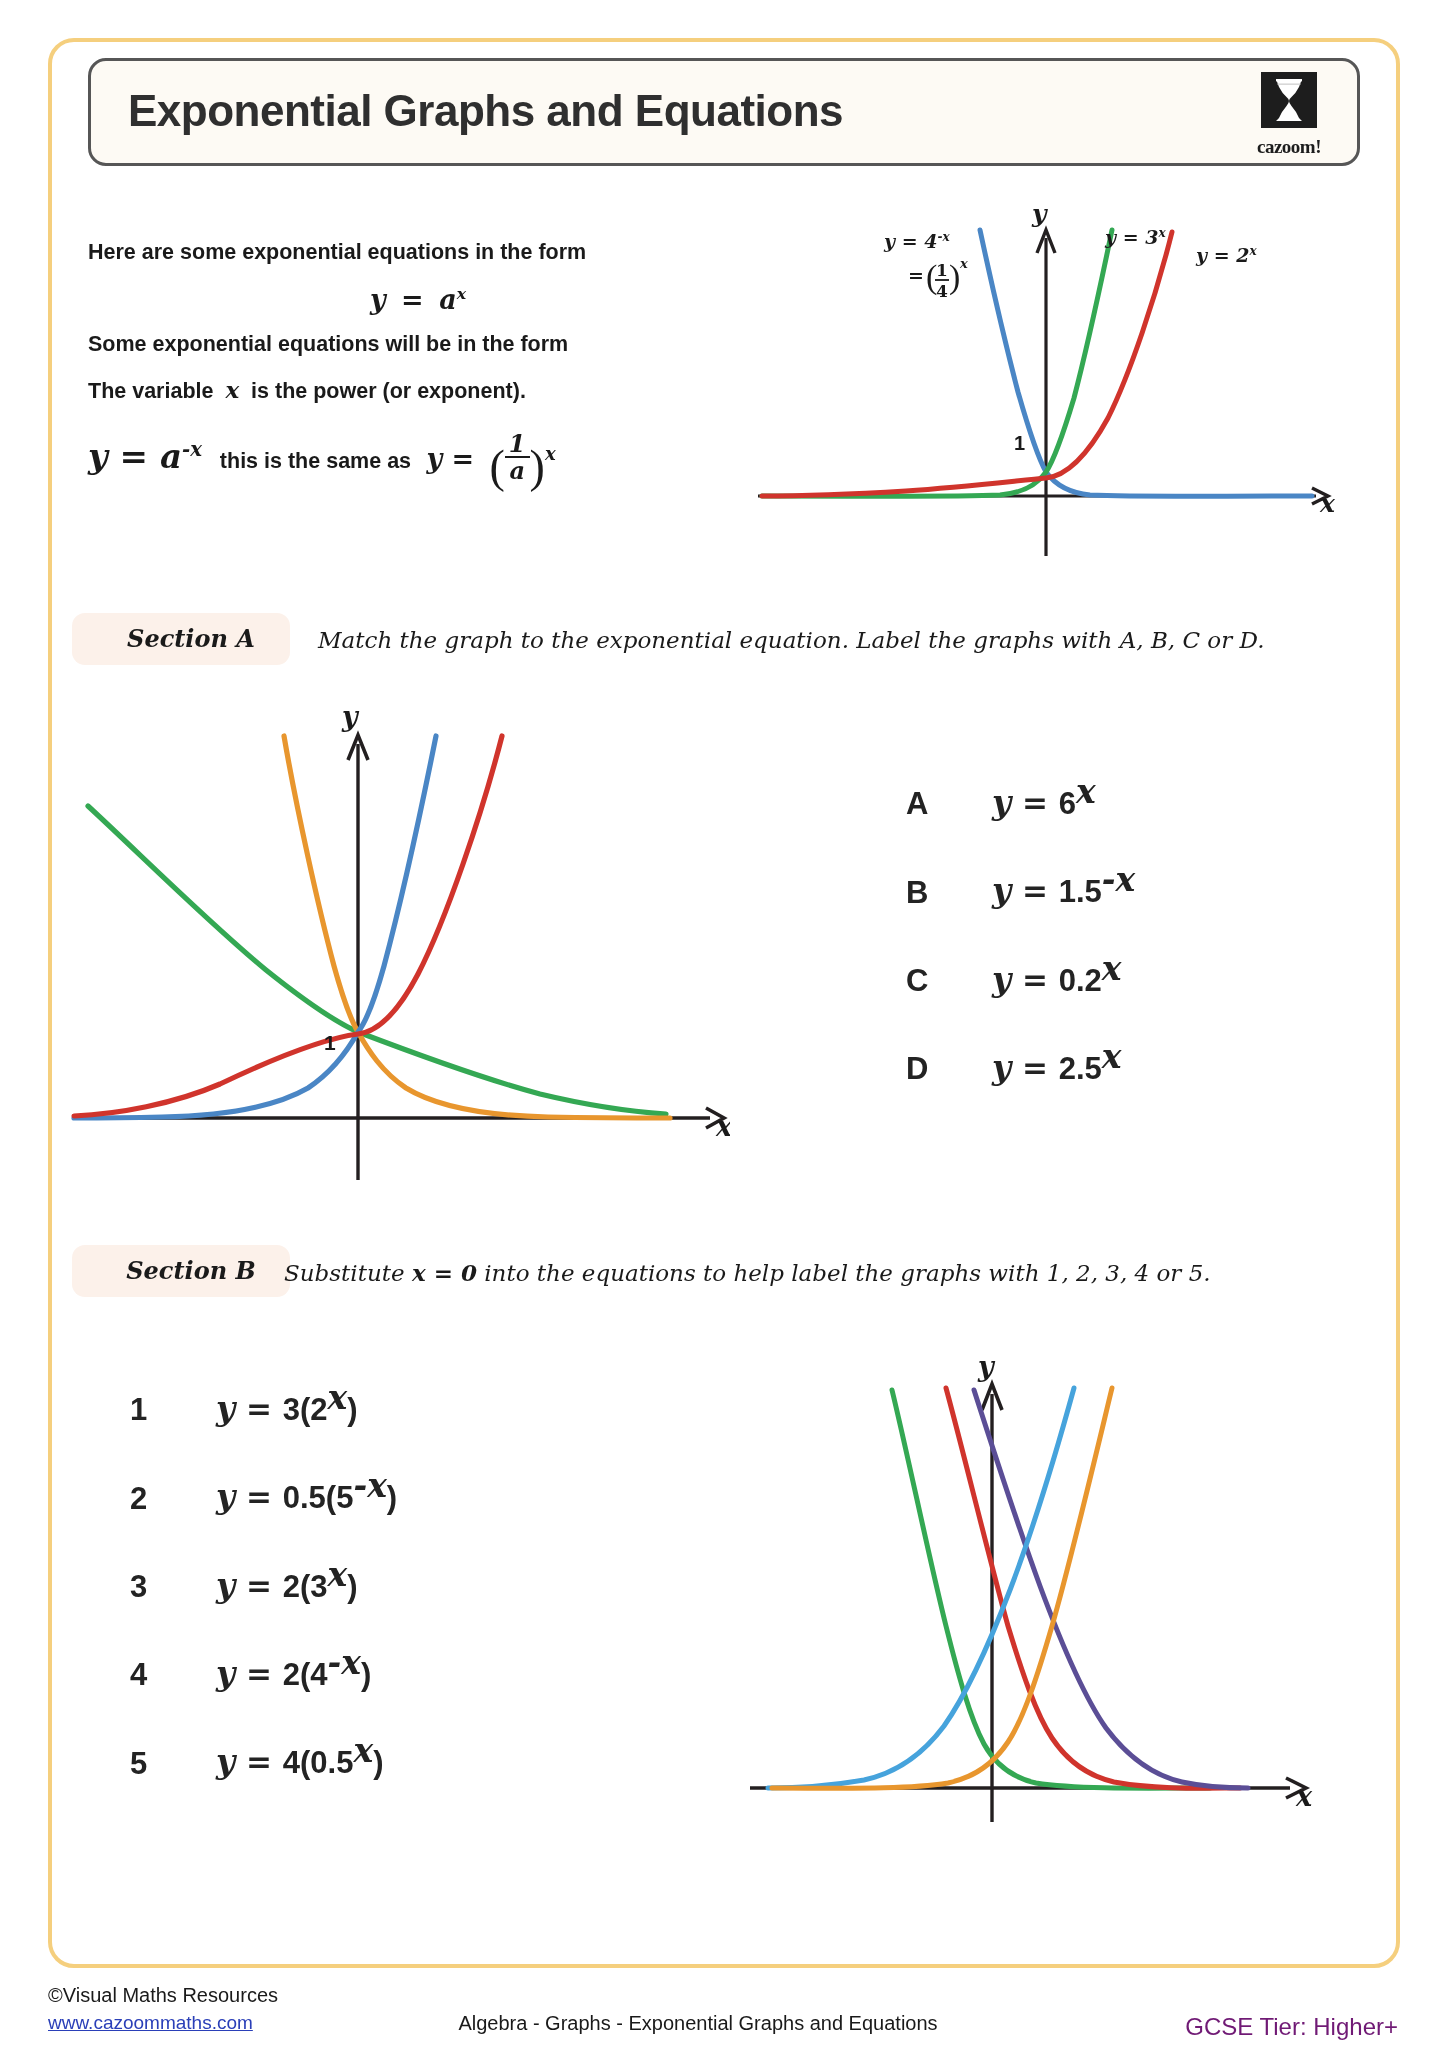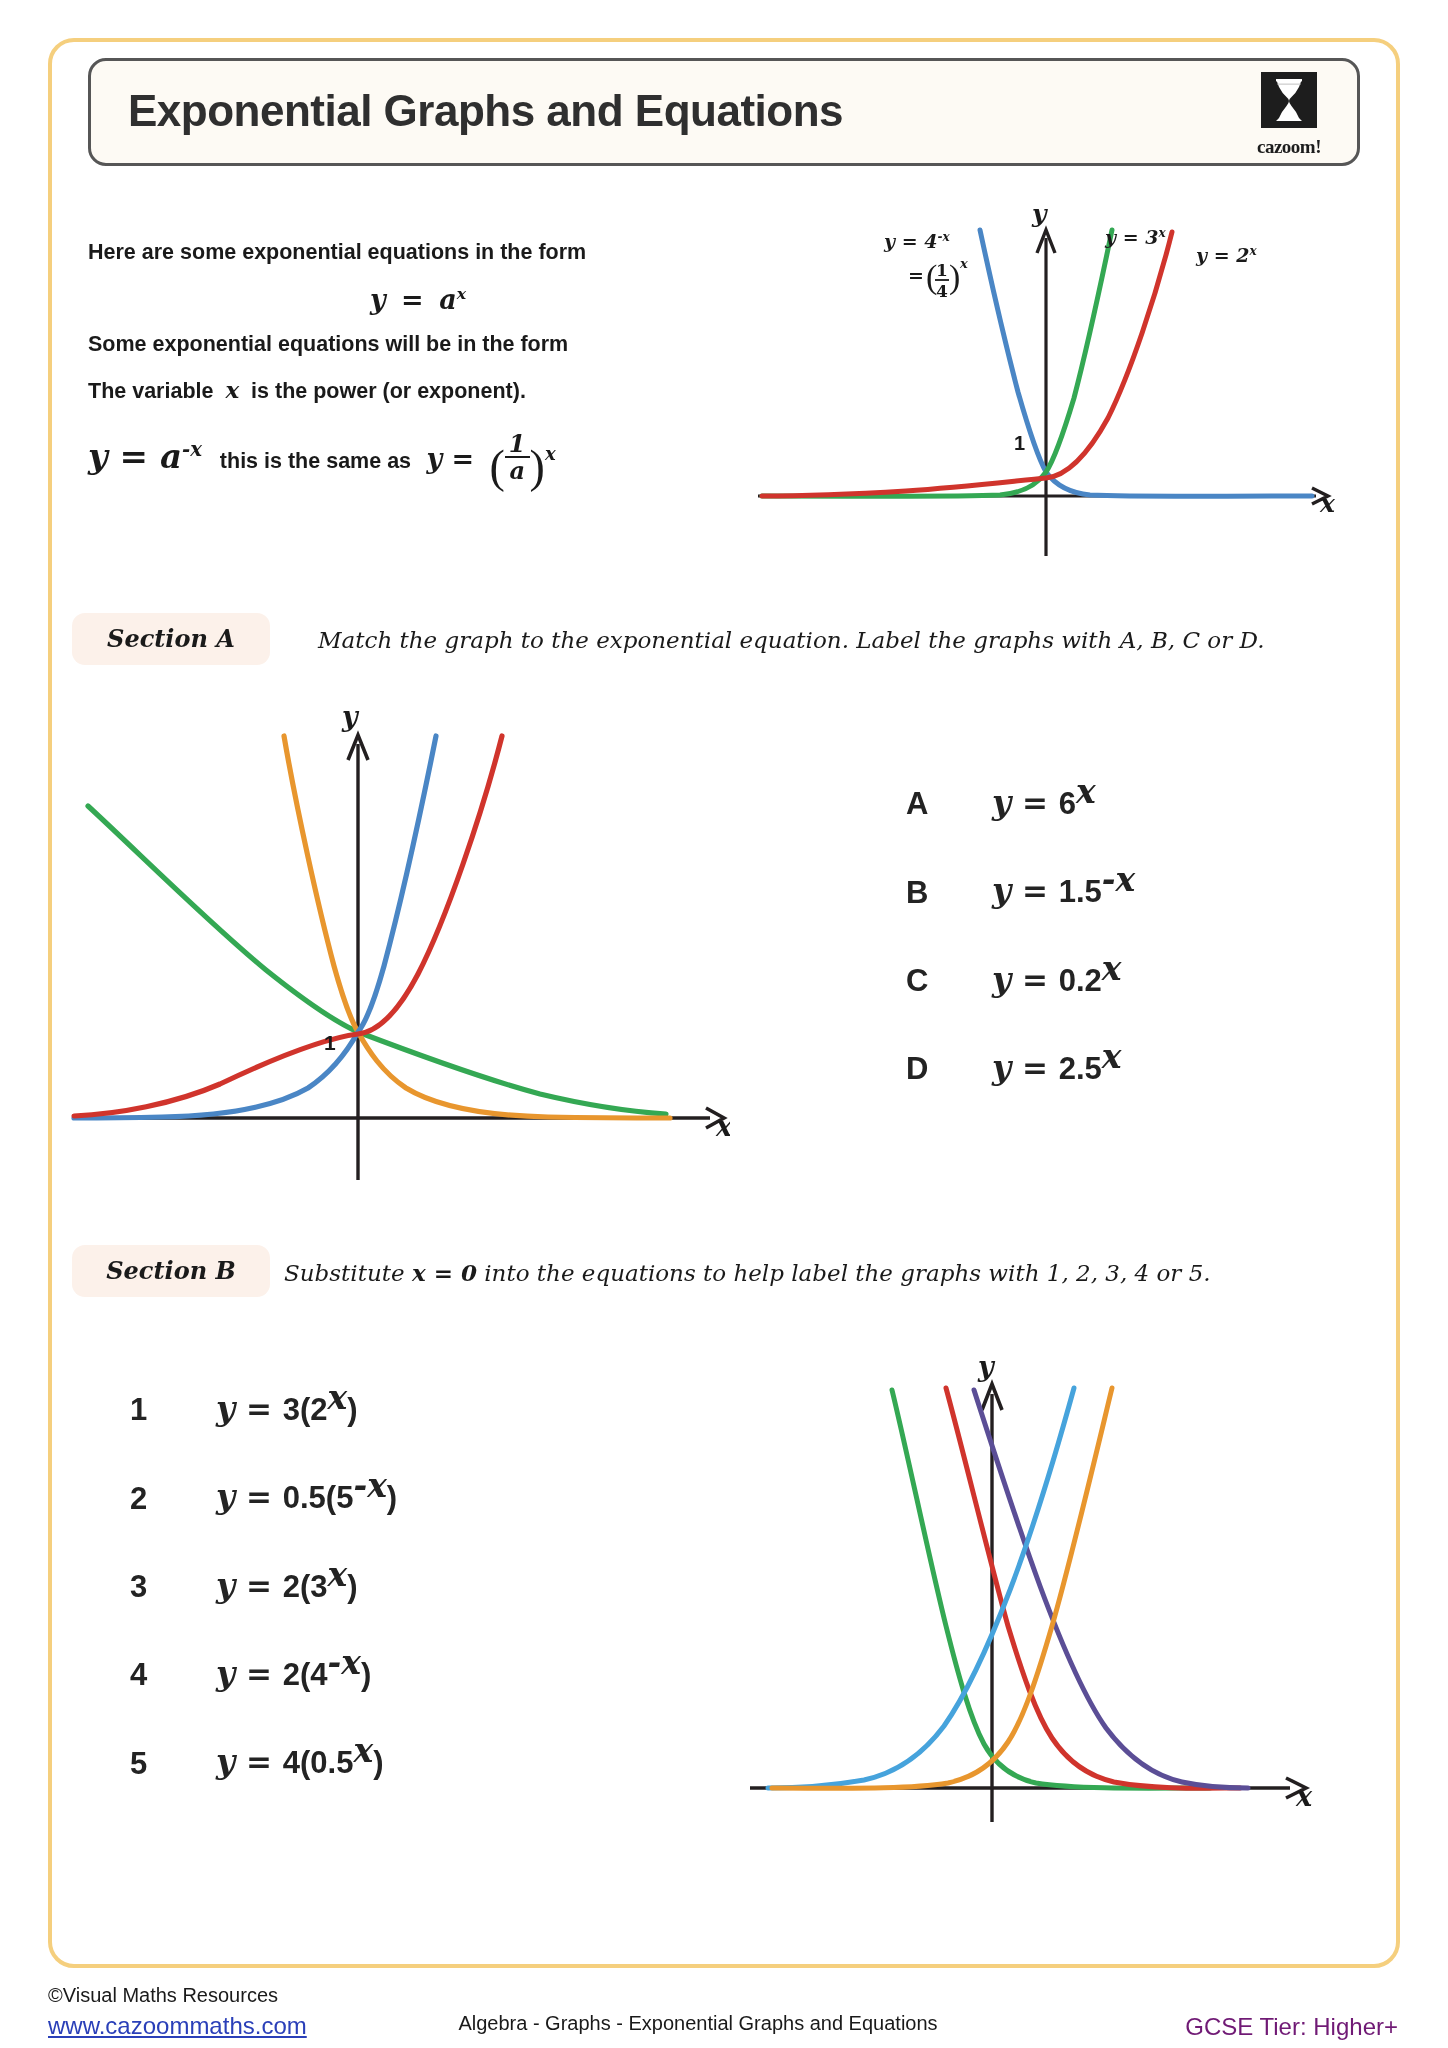--- a/index.html
+++ b/index.html
@@ -61,21 +61,21 @@
   .frac .num{display:block;border-bottom:2px solid #1a1a1a;padding:0 4px;}
   .frac .den{display:block;padding:0 4px;}
   .paren{
     font-size:46px;font-family:"Liberation Serif",serif;font-weight:normal;
     vertical-align:-0.30em;line-height:0;
   }
   sup.sm{font-size:0.58em;}
   
   .section-chip{
     position:absolute;height:52px;width:198px;
-    background:#fcf1ea;border-radius:13px;
+    background:#fcf1ea;border-radius:13px;padding-left:20px;
   }
   .section-chip span{
     display:block;text-align:center;line-height:52px;
     font-family:"DejaVu Serif", serif;font-weight:bold;font-style:italic;
     font-size:24px;color:#1a1a1a;
   }
   .section-instr{
     position:absolute;
     font-family:"DejaVu Serif", serif;font-style:italic;
     font-size:23px;color:#1a1a1a;white-space:nowrap;
@@ -88,21 +88,21 @@
     font-family:"Liberation Sans", sans-serif;
   }
   .eq-body{font-size:31px;font-weight:bold;color:#232323;}
   .eq-body .mathit{font-size:33px;}
   
   svg{display:block;}
   .gr{position:absolute;}
   
   .footer{position:absolute;left:48px;top:1980px;width:1360px;height:66px;}
   .f-copy{position:absolute;left:0;top:4px;font-size:20px;color:#1a1a1a;}
-  .f-link{position:absolute;left:0;top:32px;font-size:24px;color:#2a3fb8;
+  .f-link{position:absolute;left:0;top:32px;font-size:19px;color:#2a3fb8;
     }
   .f-mid{position:absolute;left:300px;top:32px;width:700px;text-align:center;
     font-size:20px;color:#1a1a1a;}
   .f-right{position:absolute;right:10px;top:33px;font-size:24px;color:#701a75;}
 </style>
 </head>
 <body>
 
 <div class="page-border"></div>
 

